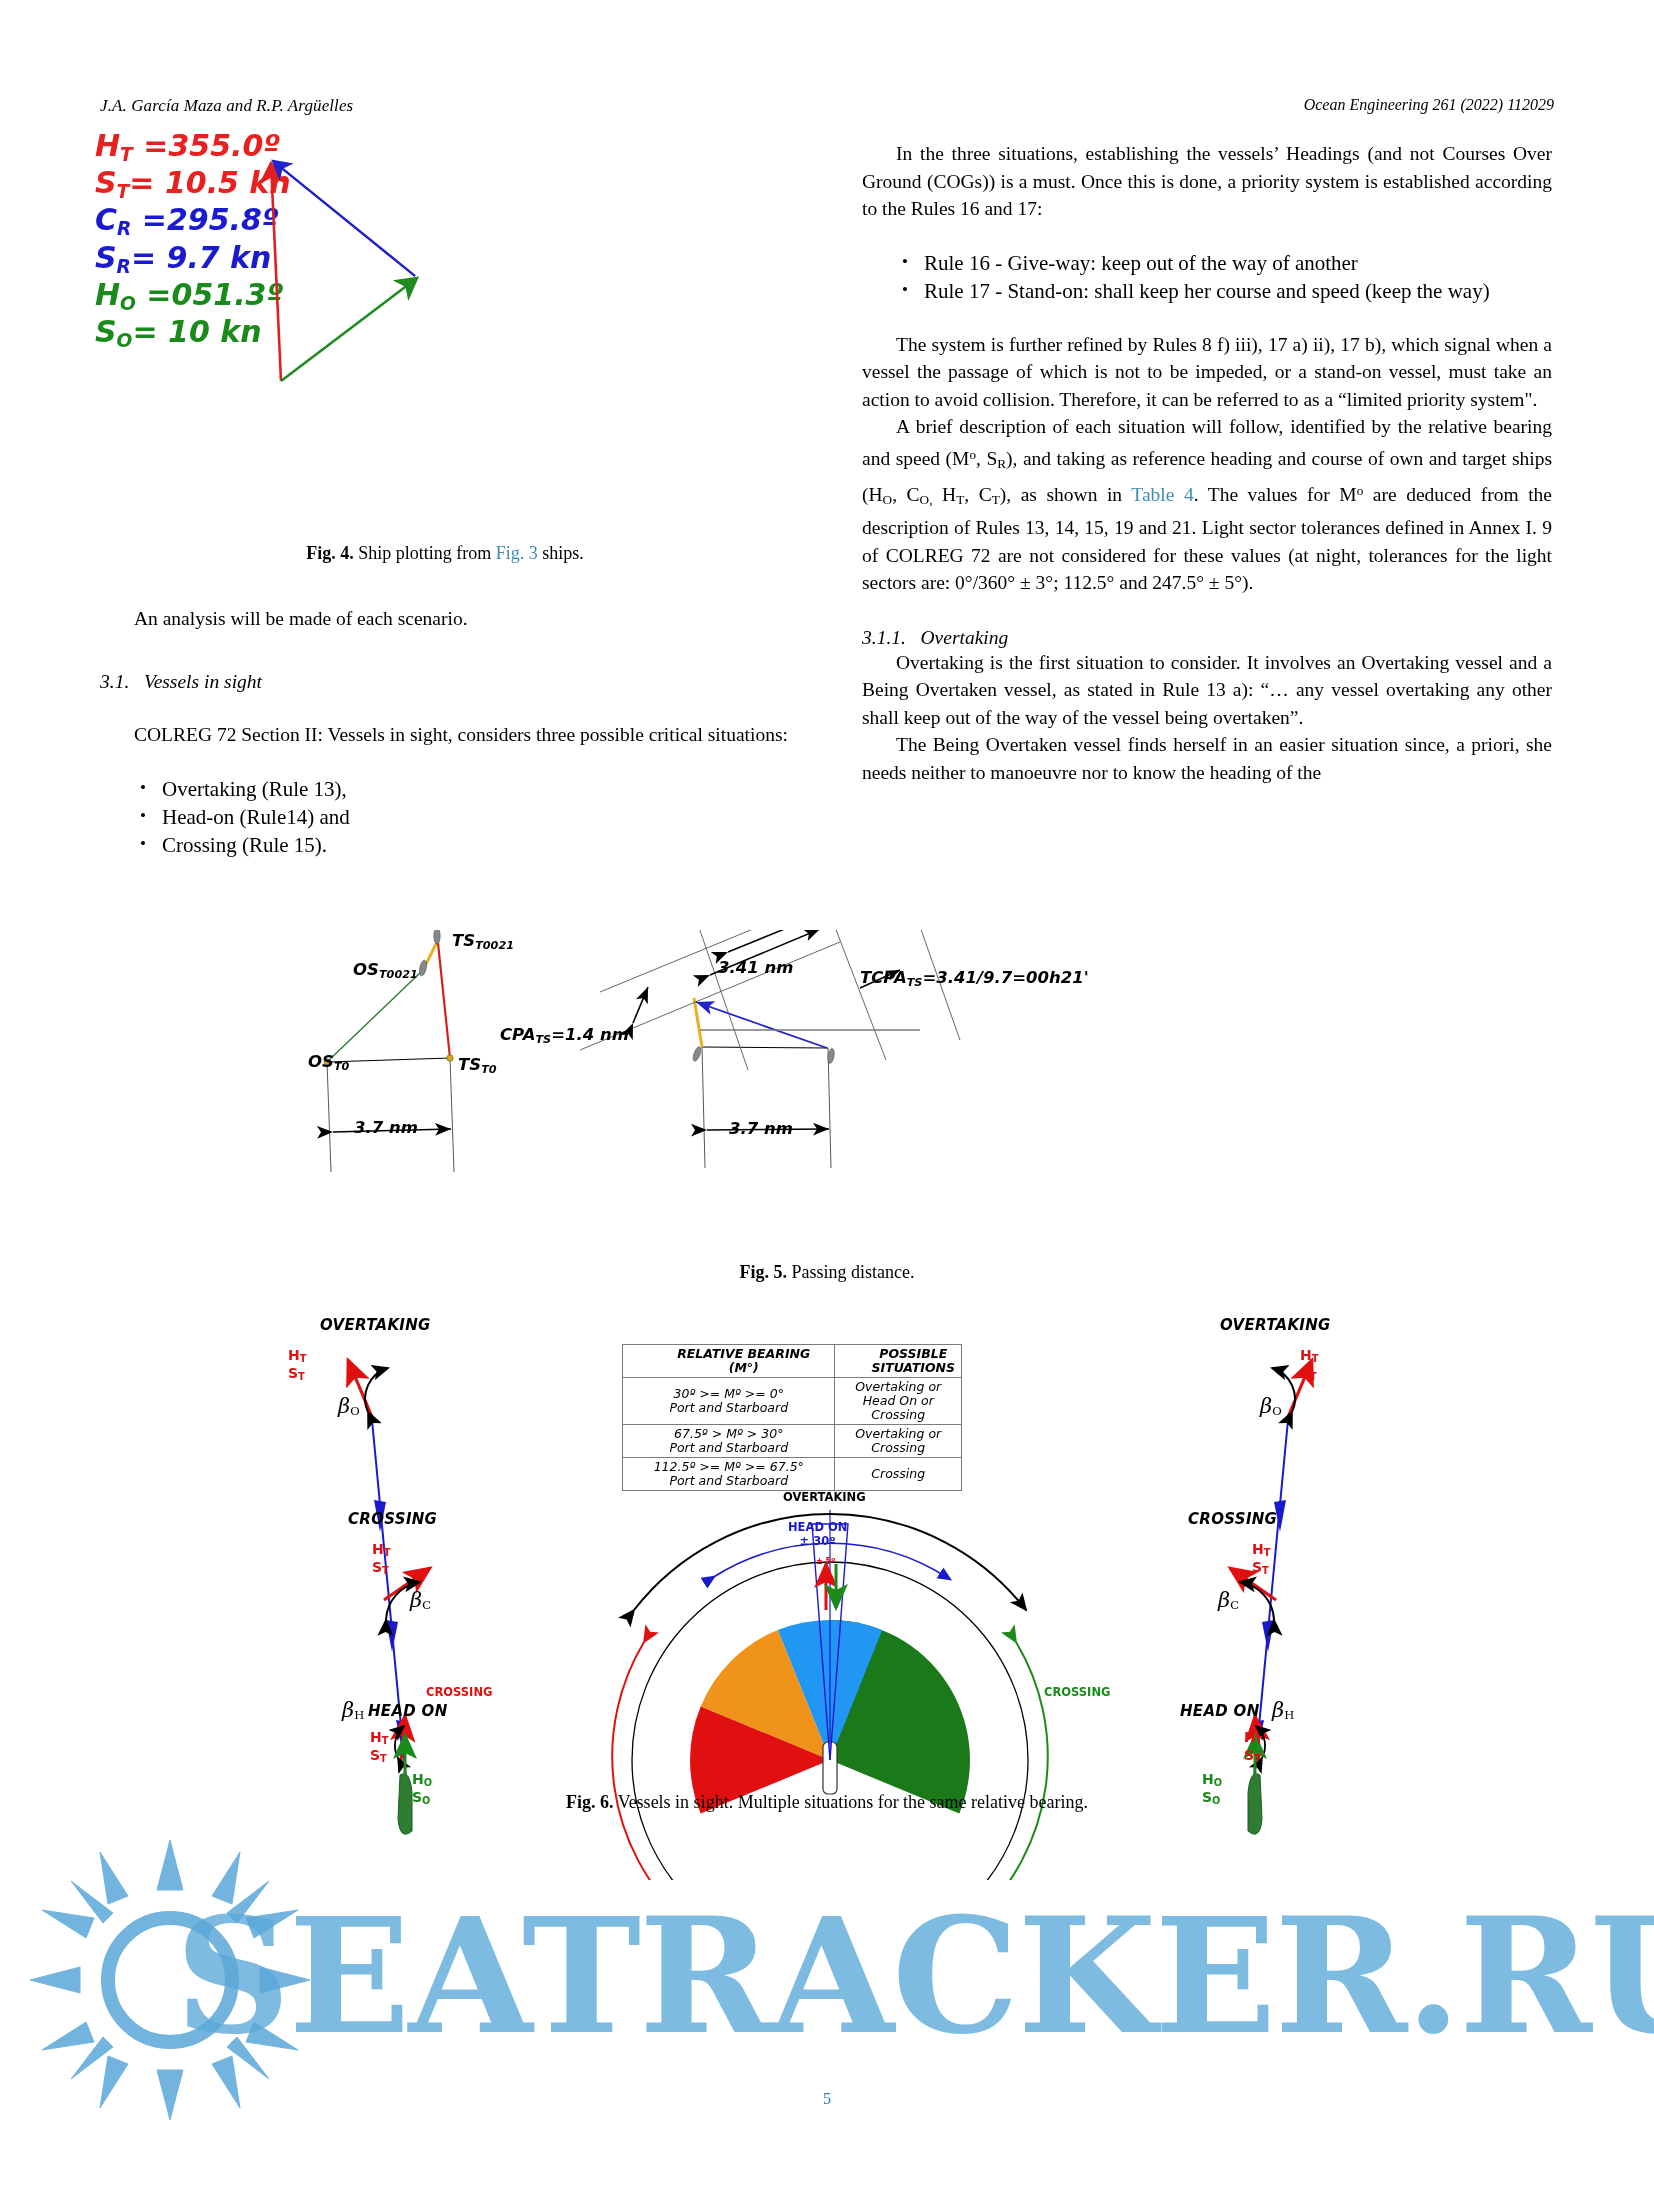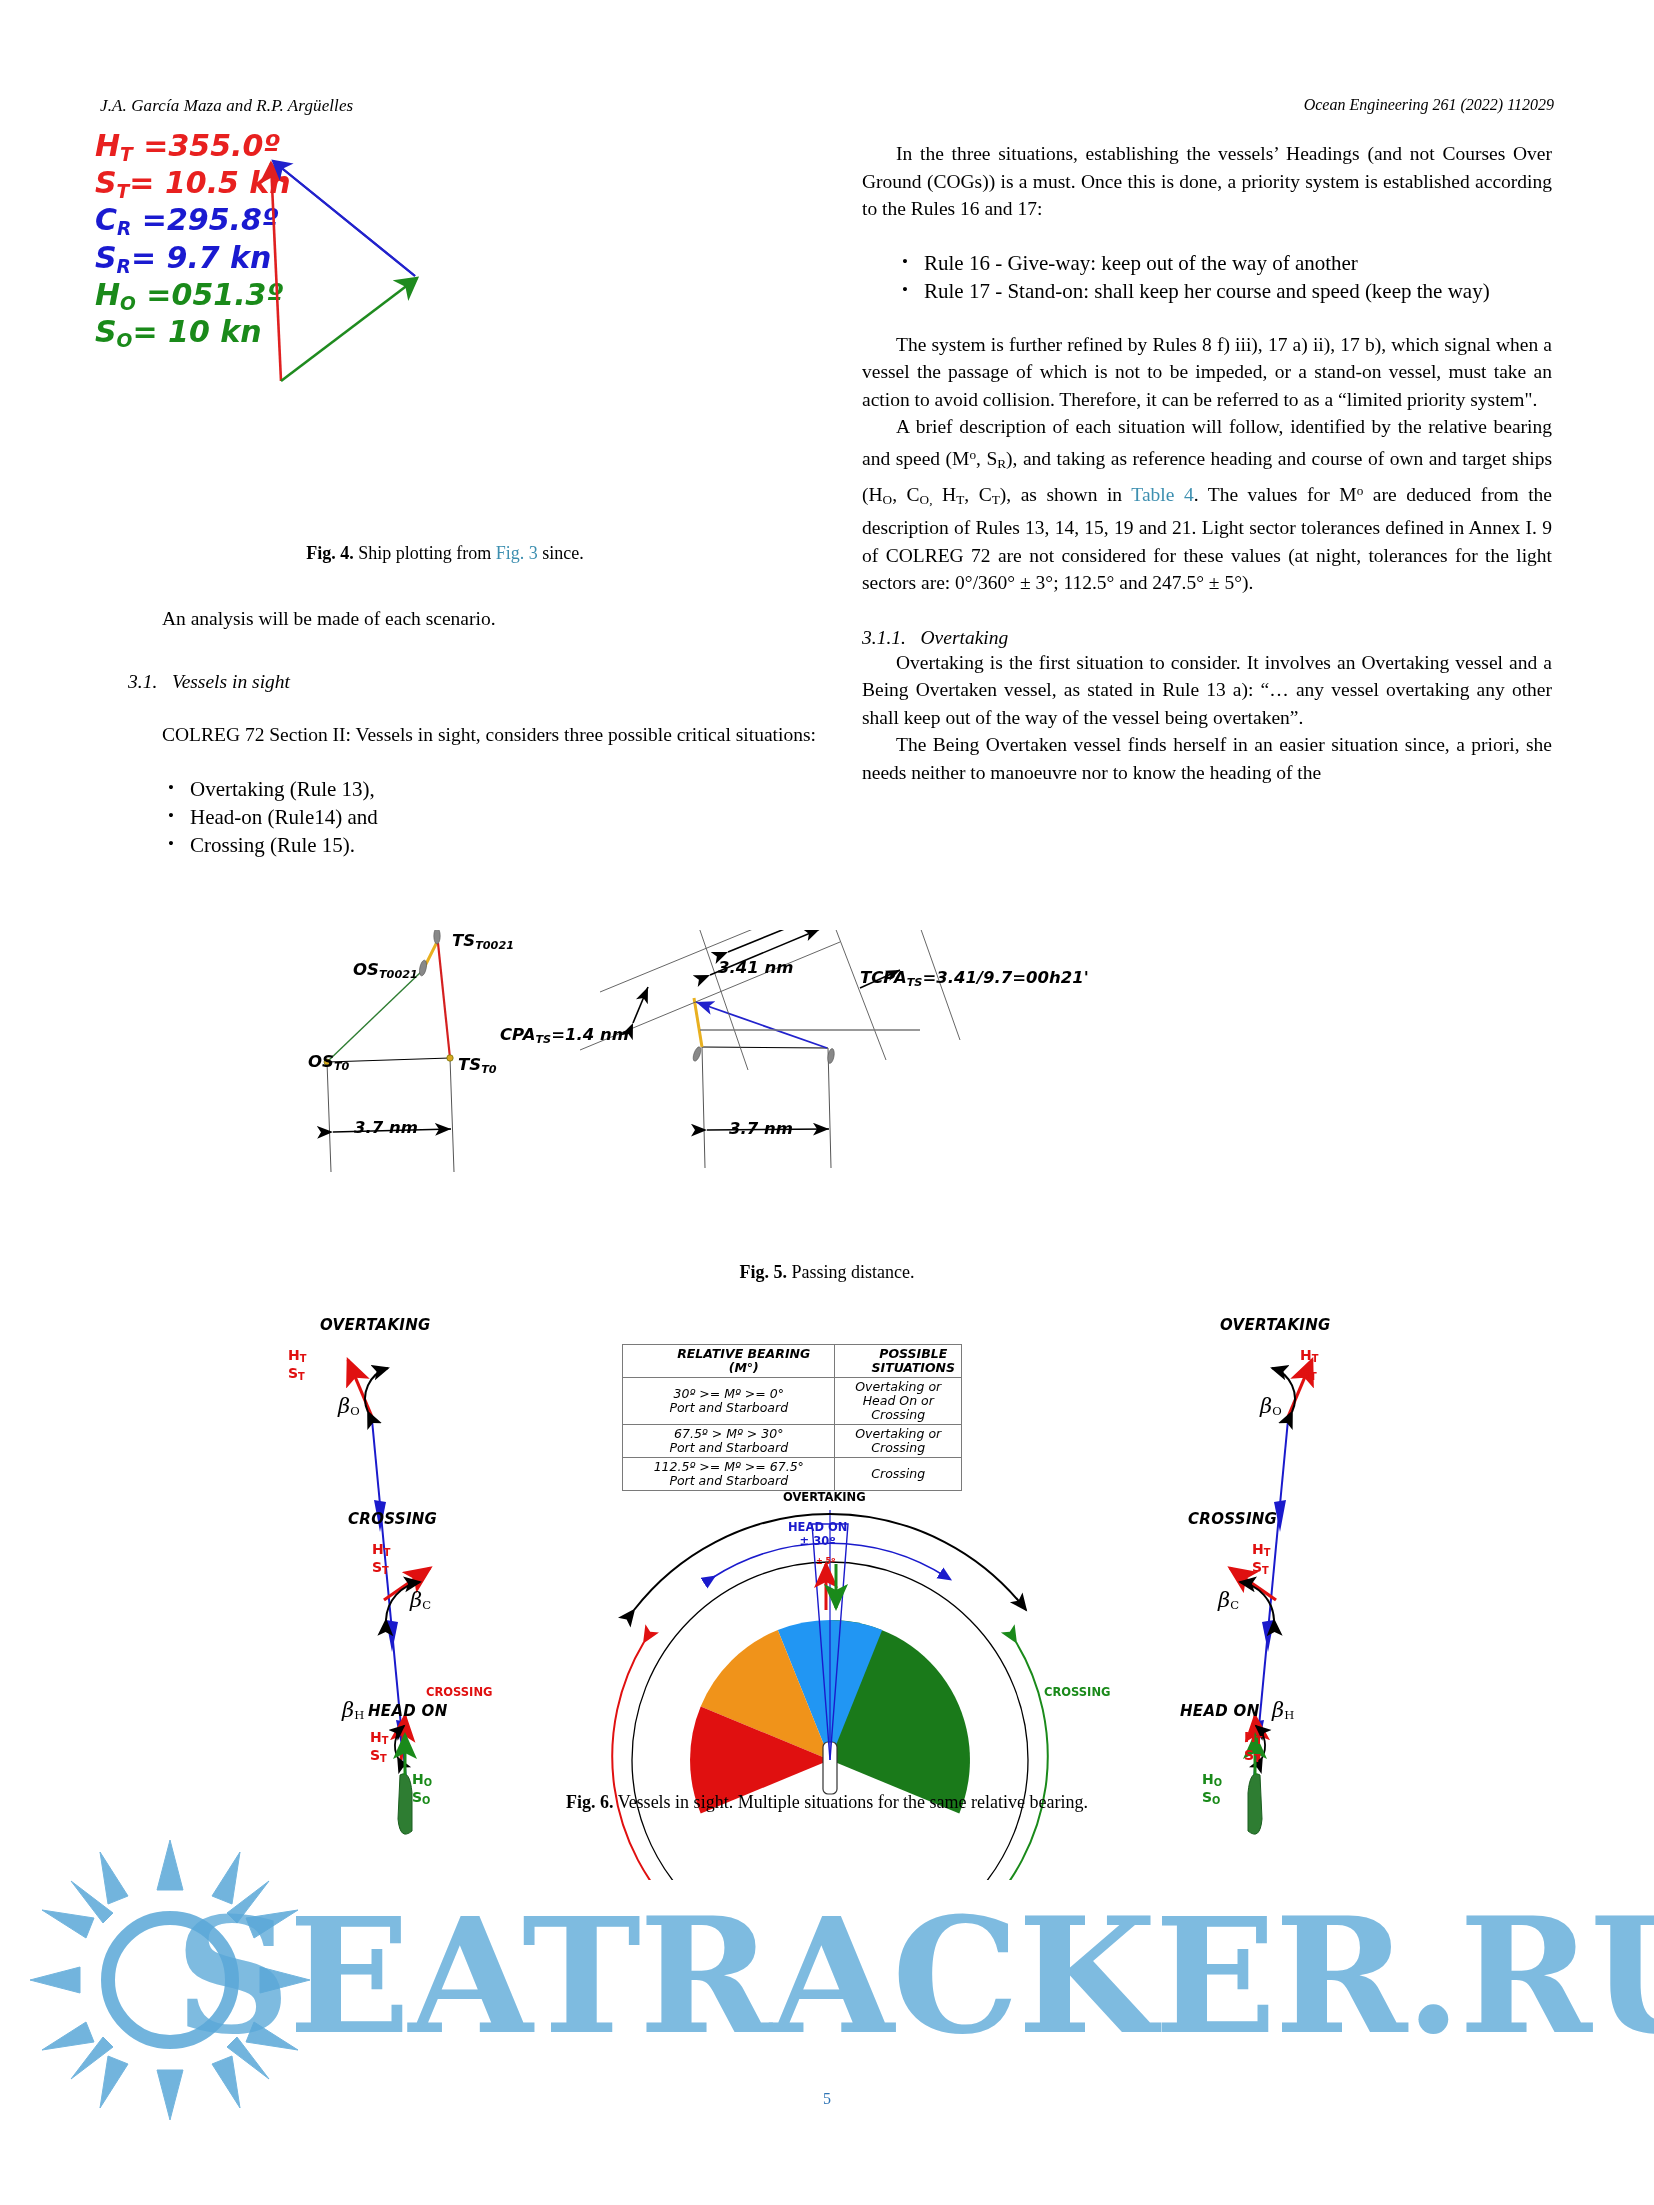--- a/index.html
+++ b/index.html
@@ -131,24 +131,24 @@
     </div>
     <div class="vlabel lab-green" style="left:320px;top:178px;">
       <span>S</span><sub>O</sub><span>= 10 kn</span>
     </div>
   </div>
 
   <div class="caption" style="position:absolute;left:100px;top:543px;width:690px;">
     <b>Fig. 4.</b>
     <span>Ship plotting from</span>
     <span class="link">Fig. 3</span>
-    <span>since.</span>
-  </div>
-
-  <div class="colL" style="top:605px;margin-left:28px;">
+    <span>ships.</span>
+  </div>
+
+  <div class="colL" style="top:605px;">
     <p class="body">An analysis will be made of each scenario.</p>
 
     <p class="secthead" style="margin-top:38px;">
       <span class="num">3.1.</span>&nbsp;&nbsp;
       <span>Vessels in sight</span>
     </p>
 
     <p class="body" style="margin-top:28px;">COLREG 72 Section II: Vessels in sight, considers three possible critical situations:</p>
 
     <ul class="bullets" style="margin-top:27px;">

